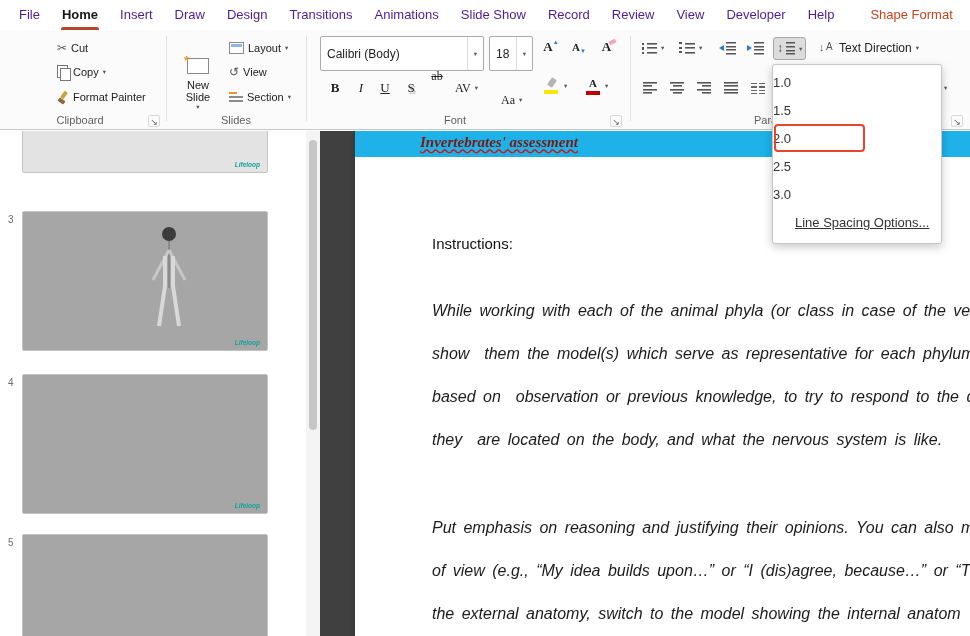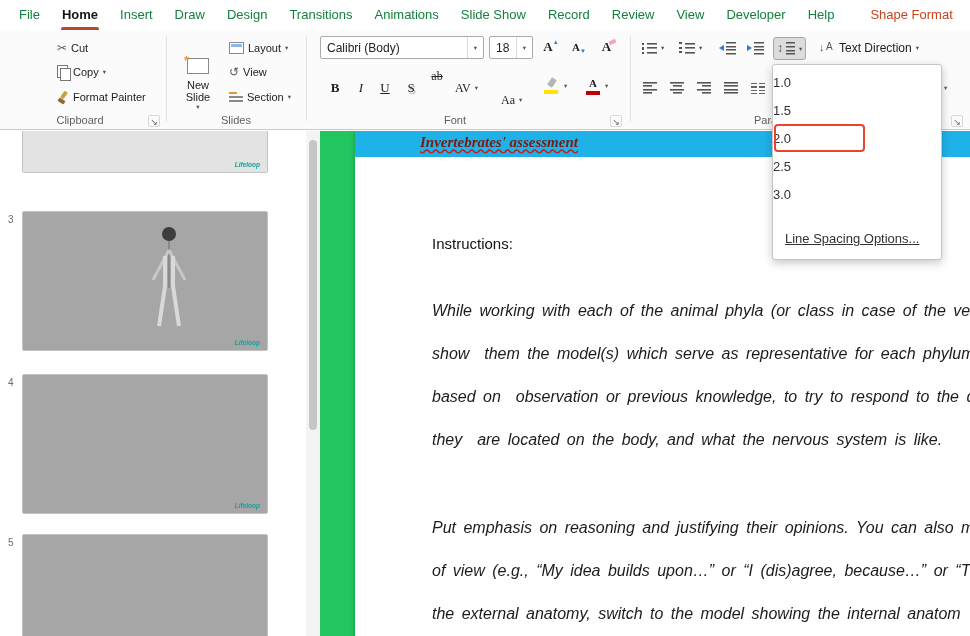--- a/index.html
+++ b/index.html
@@ -3,21 +3,21 @@
 <meta charset="utf-8">
 <style>
   * { margin:0; padding:0; box-sizing:border-box; }
   html,body { width:970px; height:636px; overflow:hidden; background:#fff;
     font-family:"Liberation Sans", sans-serif; }
   .app { position:absolute; inset:0; width:970px; height:636px; overflow:hidden; }
 
   
   .menubar { position:absolute; top:0; left:0; right:0; height:30px; background:#fff;
     display:flex; align-items:stretch; padding-left:8px; }
-  .mtab { font-size:13px; color:#15803d; padding:0 11px; line-height:30px; position:relative; cursor:default; white-space:nowrap; }
+  .mtab { font-size:13px; color:#4c1d95; padding:0 11px; line-height:30px; position:relative; cursor:default; white-space:nowrap; }
   .mtab.active { color:#161616; font-weight:bold; }
   .mtab.active::after { content:""; position:absolute; left:10px; right:10px; bottom:0; height:3px;
     background:var(--accent_red); border-radius:2px 2px 0 0; }
   .mtab.contextual { color:var(--contextual_tab); margin-left:14px; }
 
   
   .ribbon { position:absolute; top:30px; left:0; right:0; height:100px; background:#fbfbfb;
     border-bottom:1px solid #c9c9c9; }
   .vsep { position:absolute; top:6px; bottom:8px; width:1px; background:#e2e2e2; }
   .gl { position:absolute; top:84px; font-size:11px; color:#5f5f5f; text-align:center; white-space:nowrap; }
@@ -28,21 +28,21 @@
     align-items:center; justify-content:flex-start; padding-top:6px; font-size:11px; color:#222;
     text-align:center; border-radius:3px; }
   .bigbtn .lbl { margin-top:5px; line-height:12px; }
   .rbtn { position:absolute; height:20px; display:flex; align-items:center; gap:4px;
     font-size:11px; color:#222; padding:0 3px; border-radius:3px; white-space:nowrap; }
   .tbtn { position:absolute; width:22px; height:22px; display:flex; align-items:center;
     justify-content:center; font-size:13px; color:#222; border-radius:3px; }
   .serif { font-family:"Liberation Serif", serif; }
 
   
-  .combo { position:absolute; top:6px; height:23px; background:#fff; border:1px solid #ababab;
+  .combo { position:absolute; top:6px; height:35px; background:#fff; border:1px solid #ababab;
     border-radius:2px; display:flex; align-items:center; }
   .combo .cval { flex:1; font-size:12px; color:#222; padding-left:6px; white-space:nowrap; overflow:hidden; }
   .combo .carr { width:16px; align-self:stretch; display:flex; align-items:center; justify-content:center;
     border-left:1px solid #dcdcdc; }
 
   
   .ic-paste { width:18px; height:23px; background:#e9dcc0; border:1px solid #9a8a62; border-radius:2px; position:relative; }
   .ic-paste::before { content:""; position:absolute; left:4px; top:-3px; width:8px; height:4px; background:#9a8a62; border-radius:1px; }
   .ic-paste::after { content:""; position:absolute; left:6px; top:6px; width:12px; height:16px; background:#fff; border:1px solid #9b9b9b; }
   .ic-copy { width:12px; height:14px; position:relative; }
@@ -123,39 +123,39 @@
   .caret-up { font-size:6px; color:#2b79d7; position:relative; top:-5px; }
   .caret-dn { font-size:6px; color:#2b79d7; position:relative; top:4px; }
   .eraser { display:inline-block; width:7px; height:4px; background:#f0a8bc; transform:rotate(-25deg); margin-left:-2px; position:relative; top:-5px; }
   .active-tool { background:#dcdcdc; border:1px solid #a8a8a8; }
 
   
   .ls-menu { position:absolute; left:772px; top:64px; width:170px; background:#fff;
     border:1px solid #c6c6c6; border-radius:3px; box-shadow:0 3px 10px rgba(0,0,0,.22);
     padding:4px 0 6px 0; z-index:60; }
   .ls-item { height:28px; line-height:28px; font-size:13px; color:#333; cursor:default; }
-  .ls-footer { height:28px; line-height:28px; padding-left:12px; font-size:13px; color:#333; text-decoration:underline;margin-top:16px; }
+  .ls-footer { height:28px; line-height:28px; padding-left:22px; font-size:13px; color:#333; text-decoration:underline; }
   .ls-highlight { position:absolute; left:1px; top:59px; width:91px; height:28px;
     border:2px solid var(--menu_highlight); border-radius:4px; pointer-events:none; }
 
   
   .thumb-panel { position:absolute; left:0; top:131px; width:306px; bottom:0; background:#fff; overflow:hidden; }
   .thumb { position:absolute; left:22px; width:246px; height:140px; background:#fff;
     border:1px solid #c3c3c3; border-radius:2px; overflow:hidden; }
   .thumb-num { position:absolute; left:8px; font-size:10px; color:#6d6d6d; }
   .pill { position:absolute; left:8px; top:7px; height:11px; background:var(--cyan); border-radius:6px;
     color:#fff; font-size:6px; line-height:11px; padding:0 5px; font-weight:bold; white-space:nowrap; }
   .refresh-ic { position:absolute; right:7px; top:6px; width:9px; height:9px; border:1.5px solid var(--cyan); border-radius:50%; }
   .logo { position:absolute; right:7px; bottom:4px; font-size:6.5px; font-weight:bold; font-style:italic; color:var(--logo_teal); }
   .fake { position:absolute; inset:0; background-repeat:no-repeat; }
 
   .panel-scroll { position:absolute; left:306px; top:131px; width:14px; bottom:0; background:#f4f4f4; }
   .panel-scroll .pthumb { position:absolute; left:3px; top:9px; width:8px; height:290px; background:#c6c6c6; border-radius:4px; }
 
-  .canvas { position:absolute; left:320px; top:131px; right:0; bottom:0; background:#22c55e; overflow:hidden; }
+  .canvas { position:absolute; left:320px; top:131px; right:0; bottom:0; background:#404040; overflow:hidden; }
   .slide { position:absolute; left:35px; top:0; width:820px; height:900px; background:#fff; box-shadow:0 0 5px rgba(0,0,0,.25); }
   .slide-titlebar { position:absolute; left:0; top:0; right:0; height:26px; background:var(--cyan); }
   .slide-title-frag { position:absolute; left:65px; top:3px; font-family:"Liberation Serif",serif;
     font-style:italic; font-weight:bold; font-size:15px; color:#7d1a10;
     text-decoration:underline; text-decoration-style:wavy; text-decoration-color:#c41b1b; white-space:nowrap; }
   .slide-heading { position:absolute; left:77px; top:104px; font-size:15px; color:#111; }
   .para { position:absolute; left:77px; width:1000px; font-size:16px; font-style:italic; color:#1c1c1c;
     word-spacing:3px; }
   .para .pline { height:43px; line-height:43px; white-space:pre; }
   .p1 { top:158px; }

